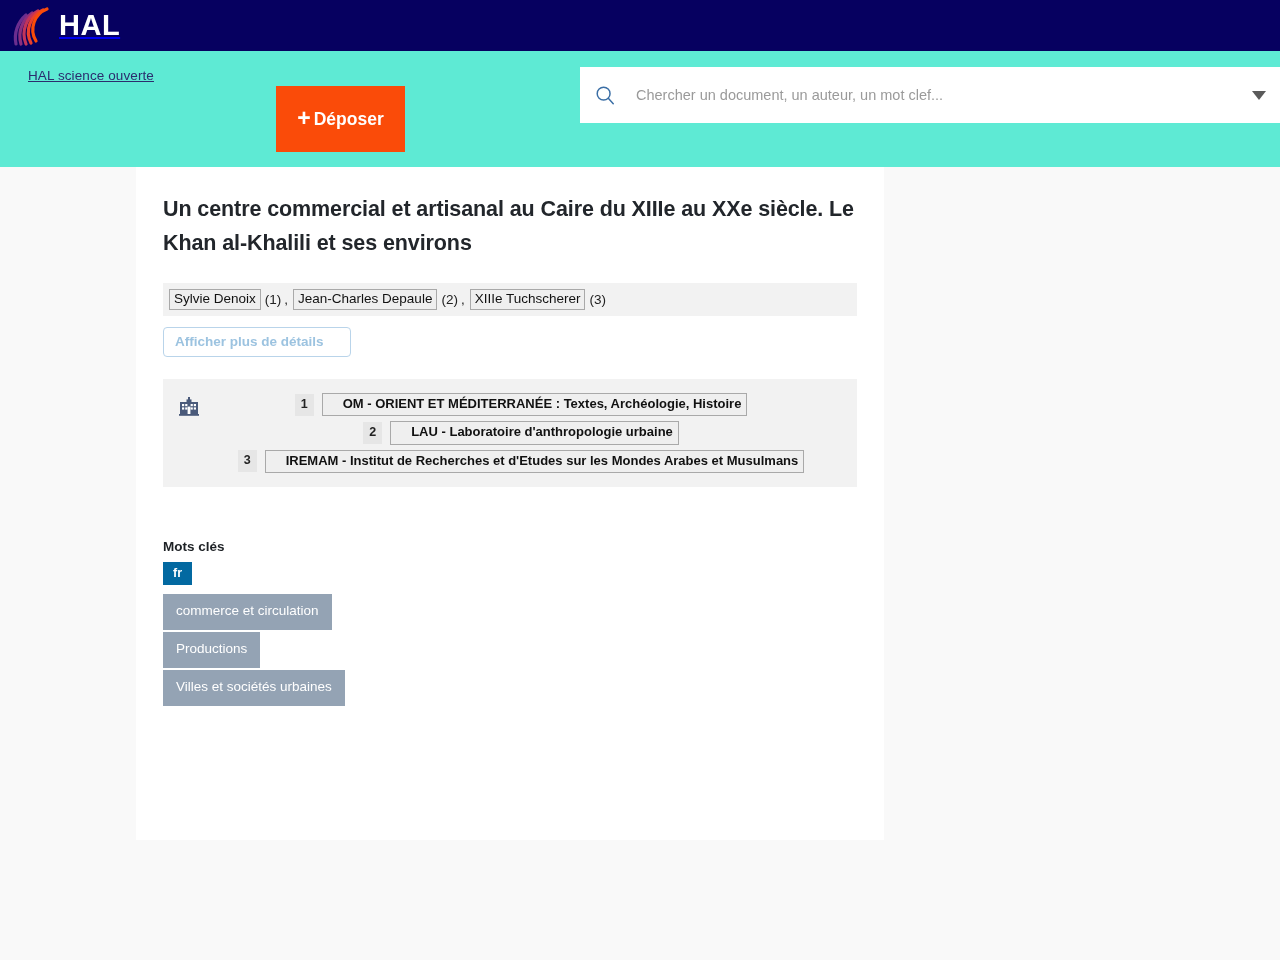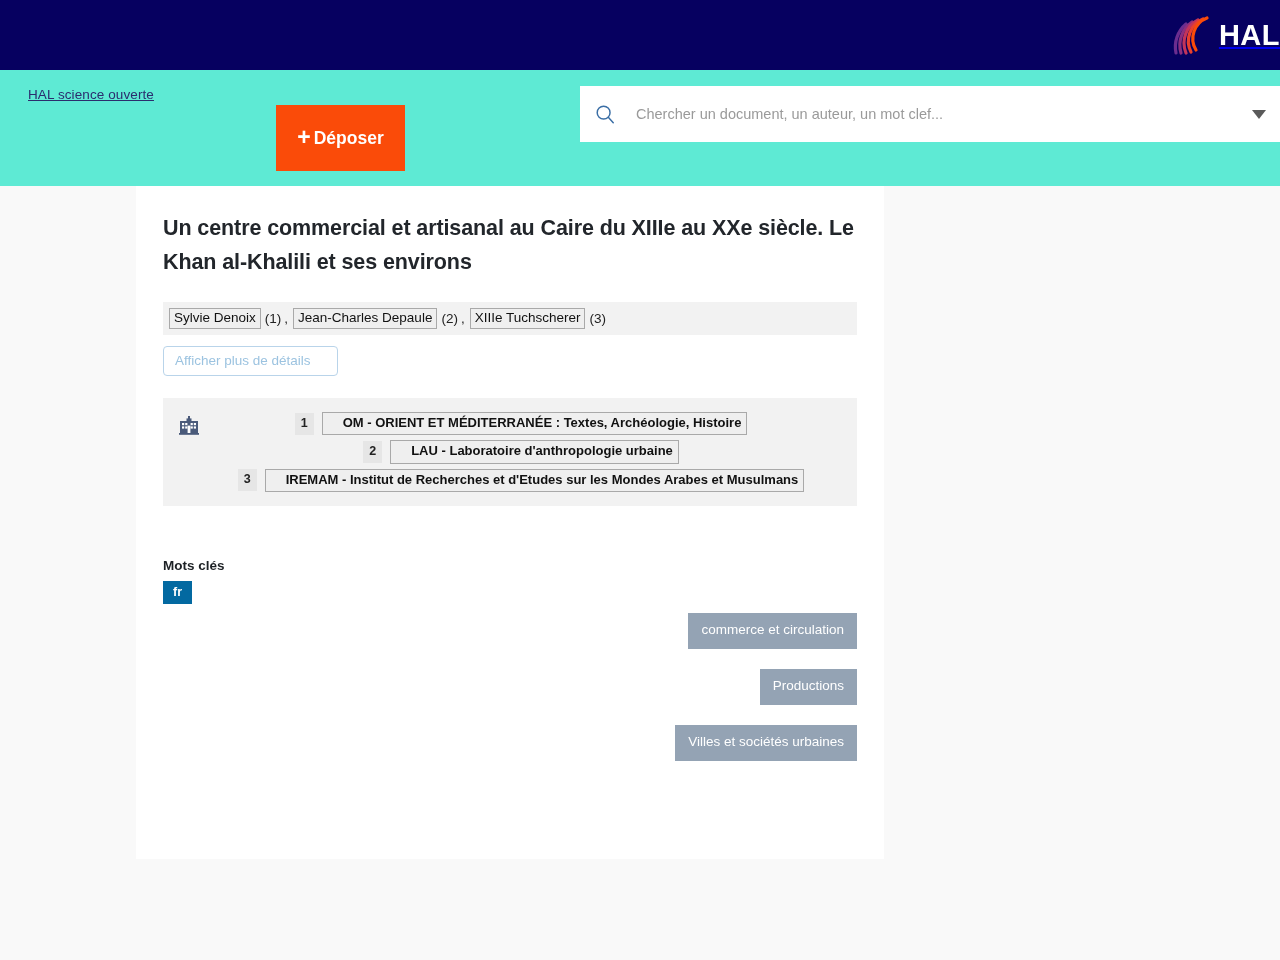--- a/index.html
+++ b/index.html
@@ -8,26 +8,25 @@
     margin: 0; padding: 0;
     width: 1280px; height: 960px;
     overflow: hidden;
     background: #f9f9f9;
     font-family: "Liberation Sans", sans-serif;
     -webkit-font-smoothing: antialiased;
   }
 
   
   .topbar {
-    height: 70px;
+    height: 51px;
     background: #060060;
     display: flex;
     align-items: center;
     padding-left: 12px;
-    justify-content: flex-end;
   }
   .brand { display: flex; align-items: center; gap: 9px; }
   .brand-logo { width: 38px; height: 40px; display: block; }
   .brand-word {
     color: #ffffff;
     font-size: 29px;
     font-weight: bold;
     letter-spacing: 0.5px;
     line-height: 1;
   }
@@ -166,20 +165,21 @@
     display: inline-block;
     border: 1px solid #b9d4ea;
     border-radius: 4px;
     background: #ffffff;
     color: #9cc3e0;
     font-family: "Liberation Sans", sans-serif;
     font-size: 13.5px;
     padding: 6px 26px 7px 11px;
     margin: 0 0 22px 0;
     cursor: pointer;
+    font-weight: bold;
   }
 
   .affil-panel {
     background: #f2f2f2;
     padding: 14px 16px 14px 14px;
     display: flex;
     align-items: flex-start;
     margin-bottom: 52px;
   }
   .affil-icon { width: 24px; height: 24px; flex: 0 0 24px; margin-top: 3px; }
@@ -222,21 +222,21 @@
   .lang-badge {
     display: inline-block;
     background: #0369a1;
     color: #ffffff;
     font-size: 12.5px;
     font-weight: bold;
     padding: 5px 10px 6px 10px;
     line-height: 1;
     margin-bottom: 9px;
   }
-  .tag-list { display: flex; flex-direction: column; align-items: flex-end; gap: 20px; }
+  .tag-list { display: flex; flex-direction: column; align-items: flex-start; gap: 2px; }
   .tag {
     display: inline-block;
     background: #94a3b4;
     color: #ffffff;
     font-size: 13.5px;
     padding: 10px 13px 11px 13px;
     line-height: 1.1;
     cursor: pointer;
   }
 

